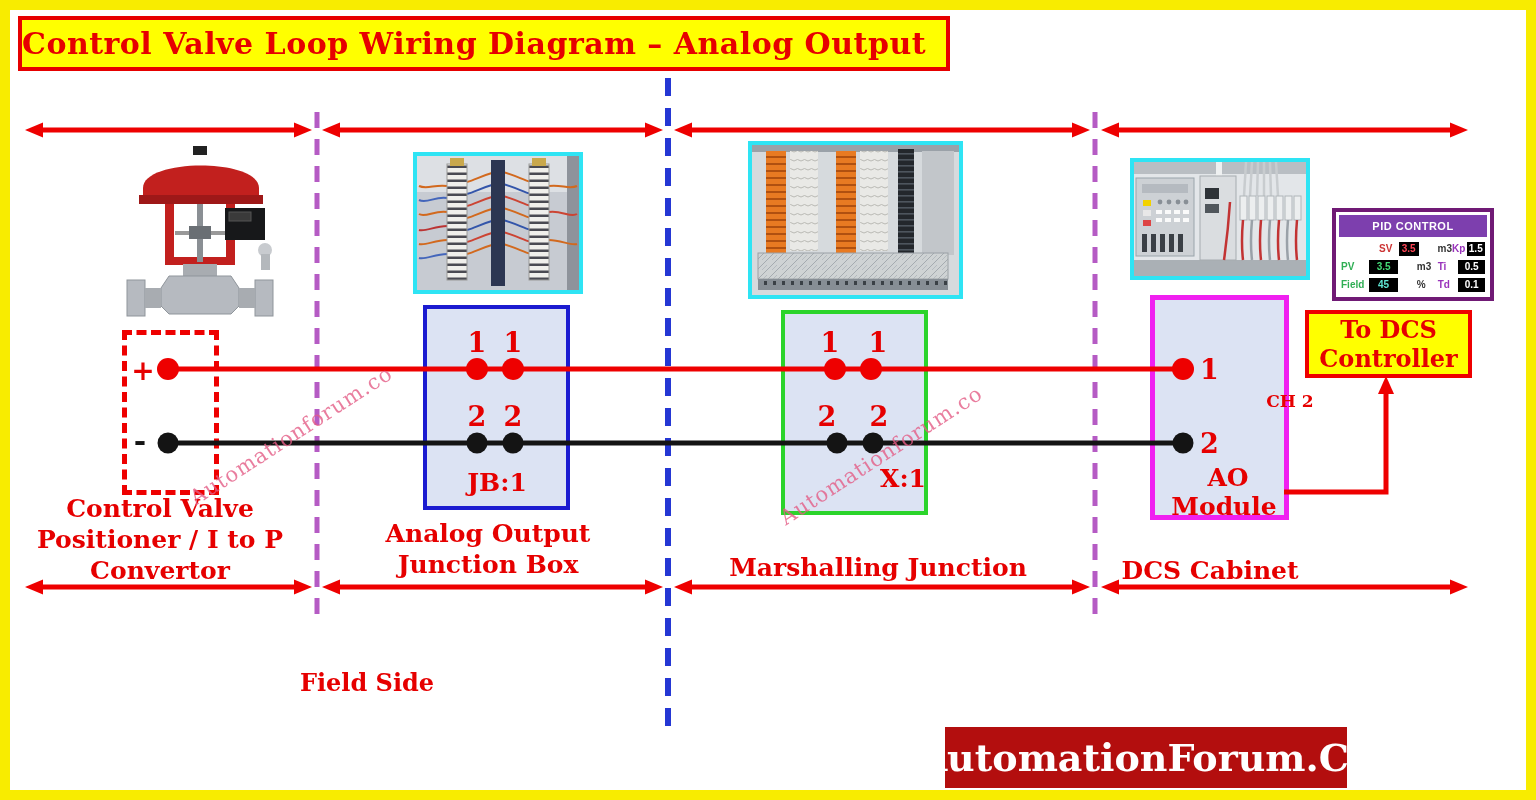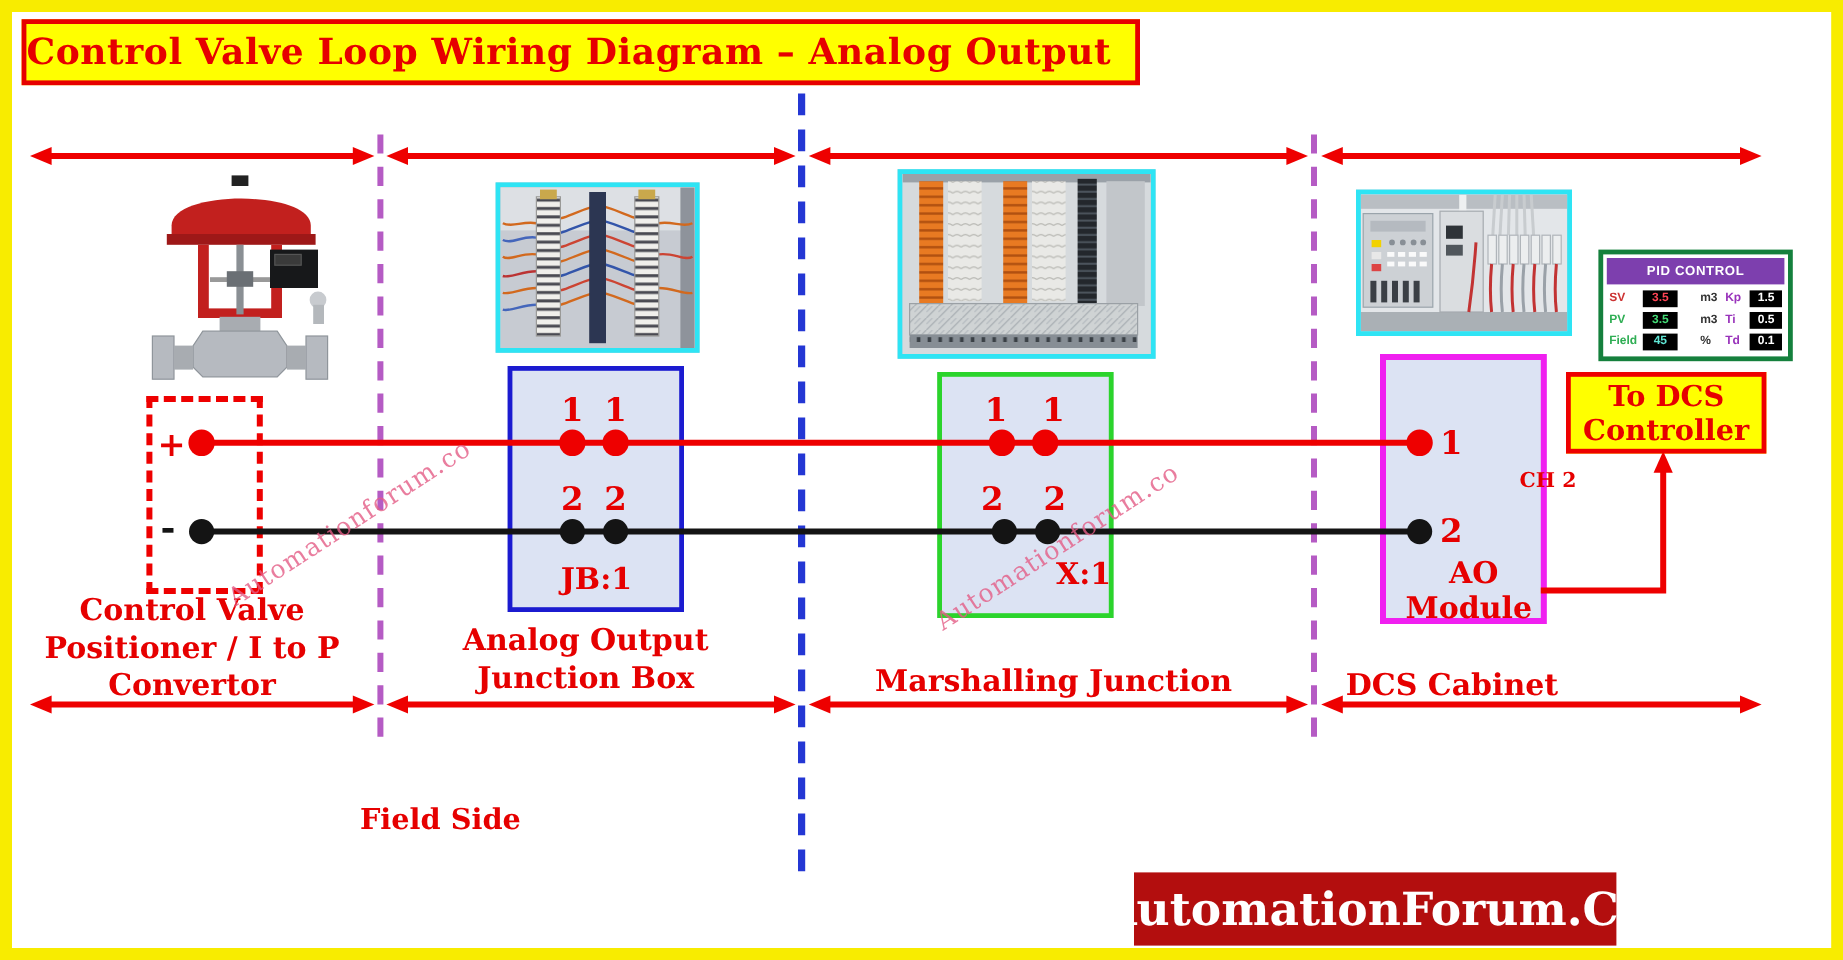--- a/index.html
+++ b/index.html
@@ -41,35 +41,35 @@
     letter-spacing:1px;
   }
   .logo{
     left:935px; top:717px; width:402px; height:61px; background:#b30e0e;
     display:flex; align-items:center; justify-content:center;
     color:#ffffff; font-size:38px; font-weight:bold;
   }
   
   .pid{
     left:1322px; top:198px; width:154px; height:85px;
-    background:#ffffff; border:4px solid #15803d;
+    background:#ffffff; border:4px solid #701a75;
     font-family:"Liberation Sans", sans-serif;
   }
   .pid-h{
     height:22px; margin:3px; background:#7d3fae; color:#fff;
     font-size:11px; font-weight:bold; display:flex; align-items:center; justify-content:center;
     letter-spacing:.5px;
   }
   .pid-row{display:flex; align-items:center; height:17px; margin:1px 5px; font-size:10px; font-weight:bold;}
   .pid-lab{width:30px;}
   .pid-val{width:30px; height:14px; background:#000; display:flex; align-items:center; justify-content:center; margin-right:19px;}
   .pid-unit{width:22px; color:#333;}
   .pid-par{width:22px; color:#9933bb;}
   .pid-pval{width:28px; height:14px; background:#000; color:#fff; display:flex; align-items:center; justify-content:center;}
-  .c-red{color:#cc3333;} .c-grn{color:#2fae54;}
+  .c-red{color:#cc3333;margin-left:38px;} .c-grn{color:#2fae54;}
   .v-red{color:#ff4455;} .v-grn{color:#44dd77;} .v-cyn{color:#5fe6d4;}
   svg.overlay{left:0; top:0; pointer-events:none;}
 </style>
 </head>
 <body>
 
 <div class="frame">
 
   <div class="abs title-box">
     <span>Control Valve Loop Wiring Diagram – Analog Output</span>

